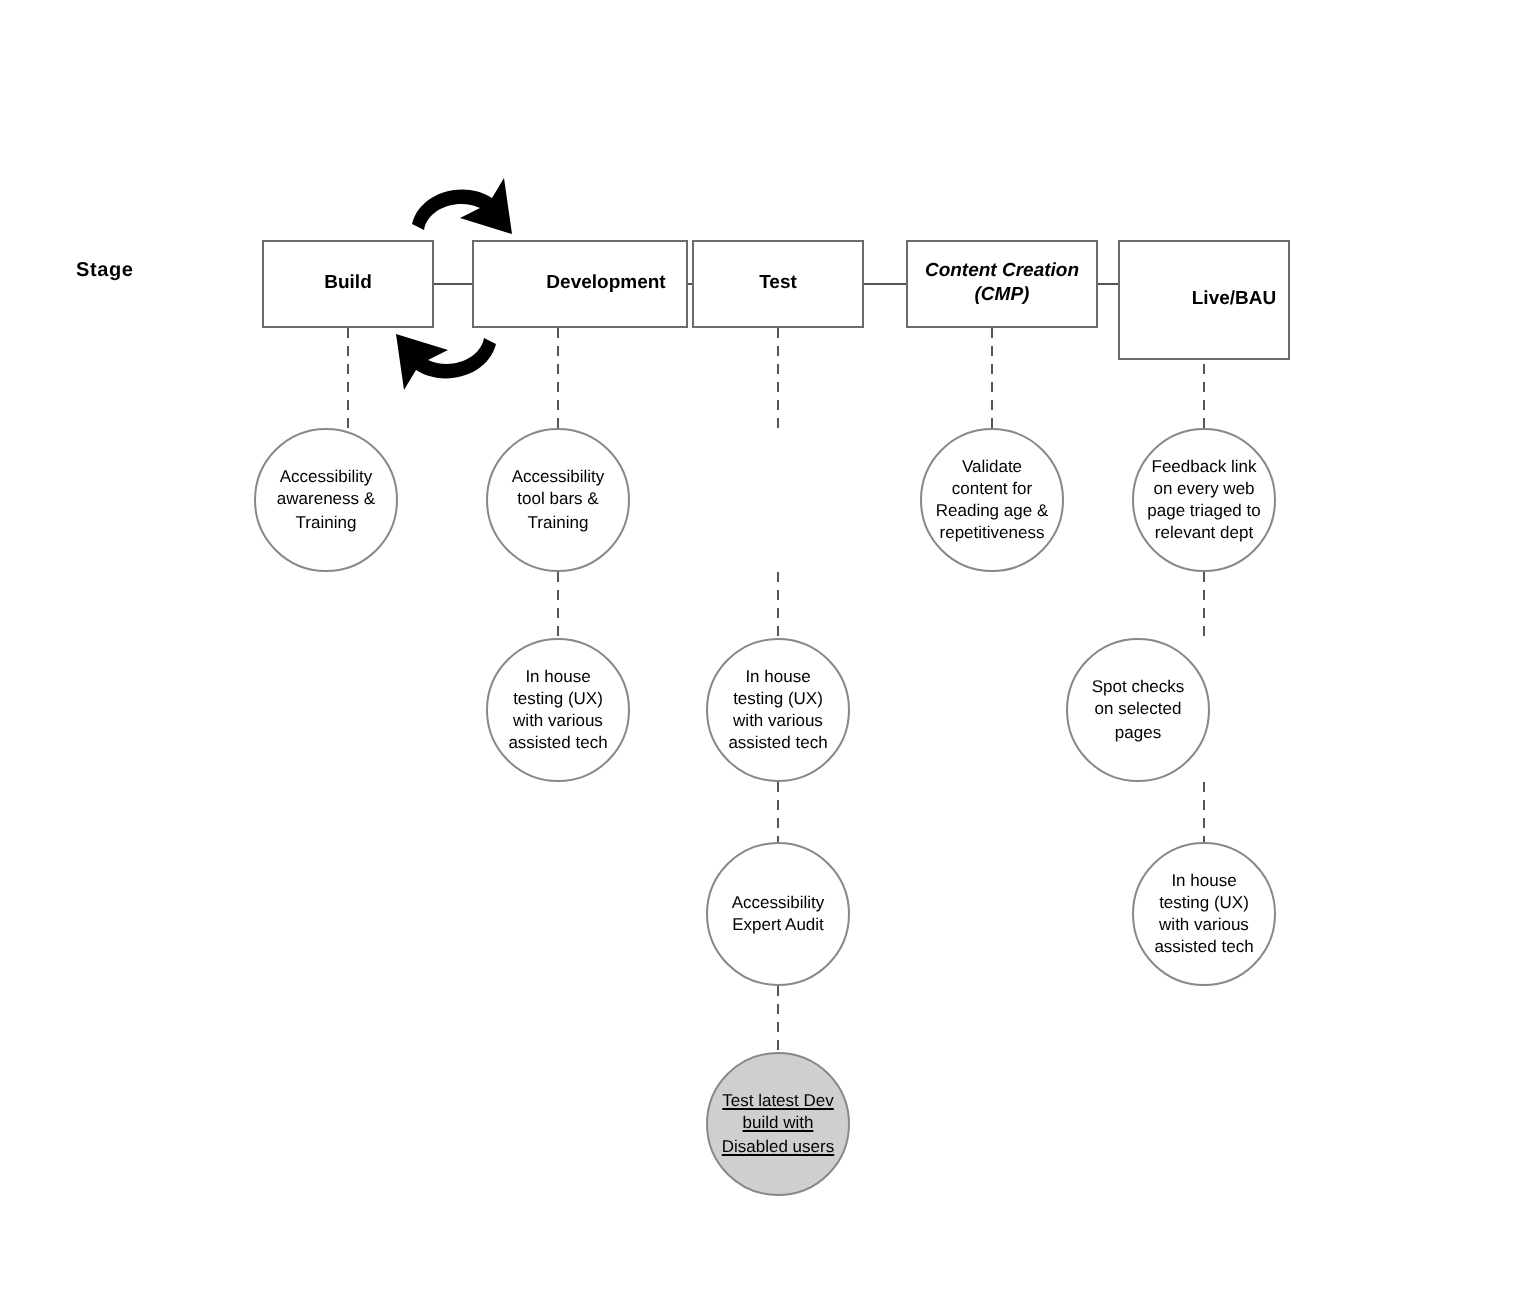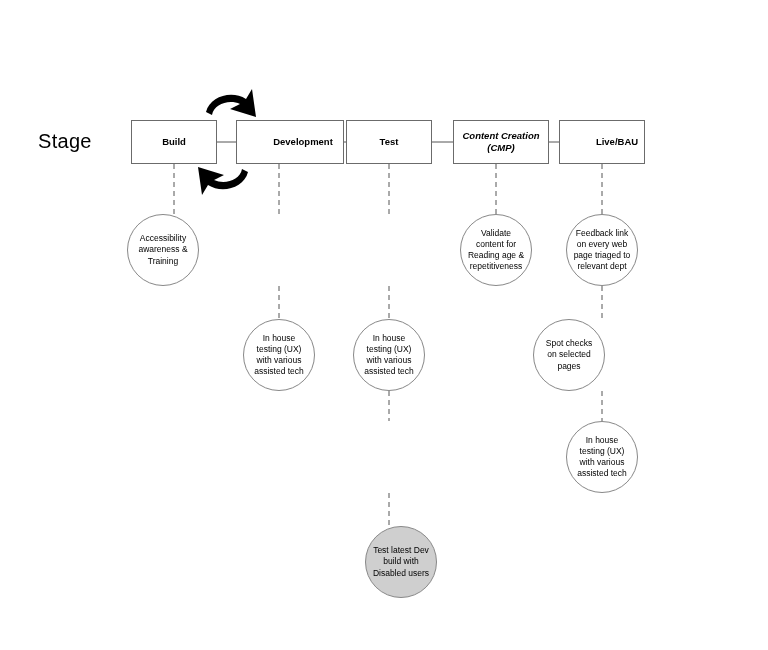--- a/index.html
+++ b/index.html
@@ -19,22 +19,22 @@
     position: absolute;
     left: 0;
     top: 0;
     width: 768px;
     height: 650px;
   }
   .stage-label {
     position: absolute;
     left: 38px;
     top: 130px;
-    font-size: 20px;
-    font-weight: normal;
+    font-size: 10px;
+    font-weight: bold;
     color: #000000;
     letter-spacing: 0.3px;
   }
   .stage-box {
     position: absolute;
     box-sizing: border-box;
     border: 1px solid #6b6b6b;
     background: #ffffff;
     display: flex;
     align-items: center;
@@ -98,28 +98,30 @@
       <path d="M 248 172 C 244 188, 222 194, 208 185 L 202 195 L 198 167 L 224 175 L 214 180 C 225 185, 240 180, 242 169 Z"></path>
     </g>
   </svg>
 
   <div class="stage-label">Stage</div>
 
   <div class="stage-box" style="left:131px; top:120px; width:86px; height:44px;">Build</div>
   <div class="stage-box" style="left:236px; top:120px; width:108px; height:44px;padding-left:28px;">Development</div>
   <div class="stage-box" style="left:346px; top:120px; width:86px; height:44px;">Test</div>
   <div class="stage-box" style="left:453px; top:120px; width:96px; height:44px;font-style:italic;">Content Creation (CMP)</div>
-  <div class="stage-box" style="left:559px; top:120px; width:86px; height:44px;padding-left:32px;">Live/BAU</div>
+  <div class="stage-box" style="left:559px; top:120px; width:86px; height:60px;padding-left:32px;">Live/BAU</div>
 
   <div class="node-circle" style="left:127px; top:214px; width:72px; height:72px;">Accessibility awareness &amp; Training</div>
 
+  <div class="node-circle" style="left:243px; top:214px; width:72px; height:72px;">Accessibility tool bars &amp; Training</div>
   <div class="node-circle" style="left:243px; top:319px; width:72px; height:72px;">In house testing (UX) with various assisted tech</div>
 
   <div class="node-circle" style="left:353px; top:319px; width:72px; height:72px;">In house testing (UX) with various assisted tech</div>
-  <div class="node-circle shaded" style="left:365px; top:526px; width:72px; height:72px;">Test latest Dev build with Disabled users</div>
+  <div class="node-circle" style="left:353px; top:421px; width:72px; height:72px;">Accessibility Expert Audit</div>
+  <div class="node-circle shaded" style="left:353px; top:526px; width:72px; height:72px;text-decoration:underline;">Test latest Dev build with Disabled users</div>
 
   <div class="node-circle" style="left:460px; top:214px; width:72px; height:72px;">Validate content for Reading age &amp; repetitiveness</div>
 
   <div class="node-circle" style="left:566px; top:214px; width:72px; height:72px;">Feedback link on every web page triaged to relevant dept</div>
   <div class="node-circle" style="left:533px; top:319px; width:72px; height:72px;">Spot checks on selected pages</div>
   <div class="node-circle" style="left:566px; top:421px; width:72px; height:72px;">In house testing (UX) with various assisted tech</div>
 
 </div>
 
 </body></html>

